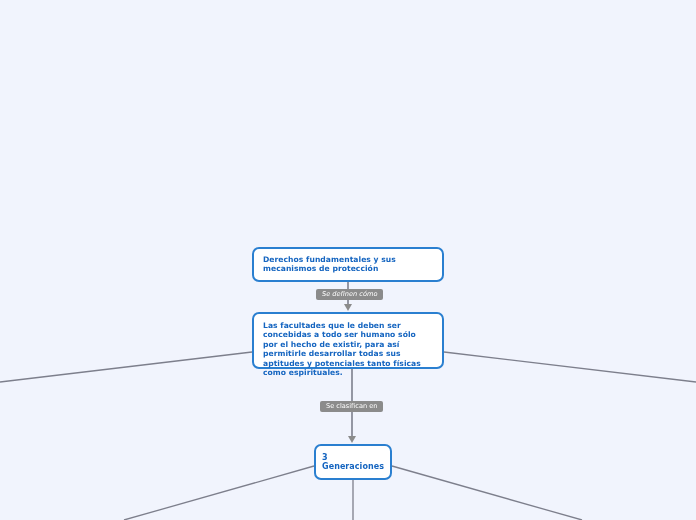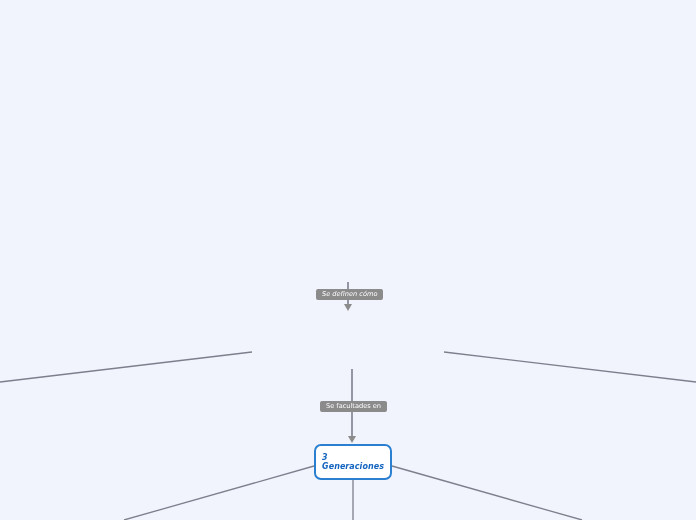--- a/index.html
+++ b/index.html
@@ -55,21 +55,20 @@
   #node-generations {
     left: 314px;
     top: 444px;
     width: 78px;
     height: 22px;
     padding: 16px;
     display: flex;
     align-items: center;
     justify-content: center;
     font-size: 8px;
-    font-style: italic;
   }
   .edge-label {
     position: absolute;
     box-sizing: border-box;
     background: #8b8b8b;
     color: #ffffff;
     font-size: 6.6px;
     line-height: 11px;
     border-radius: 2px;
     text-align: center;
@@ -102,21 +101,23 @@
     <line x1="444" y1="352" x2="696" y2="382" stroke="#7d7f8c" stroke-width="1.3"></line>
 
     <line x1="352" y1="369" x2="352" y2="438" stroke="#7d7f8c" stroke-width="1.6"></line>
     <polygon points="348,436 356,436 352,443" fill="#8b8b8b"></polygon>
 
     <line x1="314" y1="466" x2="124" y2="520" stroke="#7d7f8c" stroke-width="1.3"></line>
     <line x1="353" y1="466" x2="353" y2="520" stroke="#7d7f8c" stroke-width="1.3"></line>
     <line x1="392" y1="466" x2="582" y2="520" stroke="#7d7f8c" stroke-width="1.3"></line>
   </svg>
 
+  <div class="node" id="node-root">Derechos fundamentales y sus mecanismos de protección</div>
 
   <div class="edge-label" id="label-definen">Se definen cómo</div>
 
+  <div class="node" id="node-definition">Las facultades que le deben ser concebidas a todo ser humano sólo por el hecho de existir, para así permitirle desarrollar todas sus aptitudes y potenciales tanto físicas como espirituales.</div>
 
-  <div class="edge-label" id="label-clasifican">Se facultades en</div>
+  <div class="edge-label" id="label-clasifican">Se clasifican en</div>
 
   <div class="node" id="node-generations">3 Generaciones</div>
 
 </div>
 
 </body></html>

